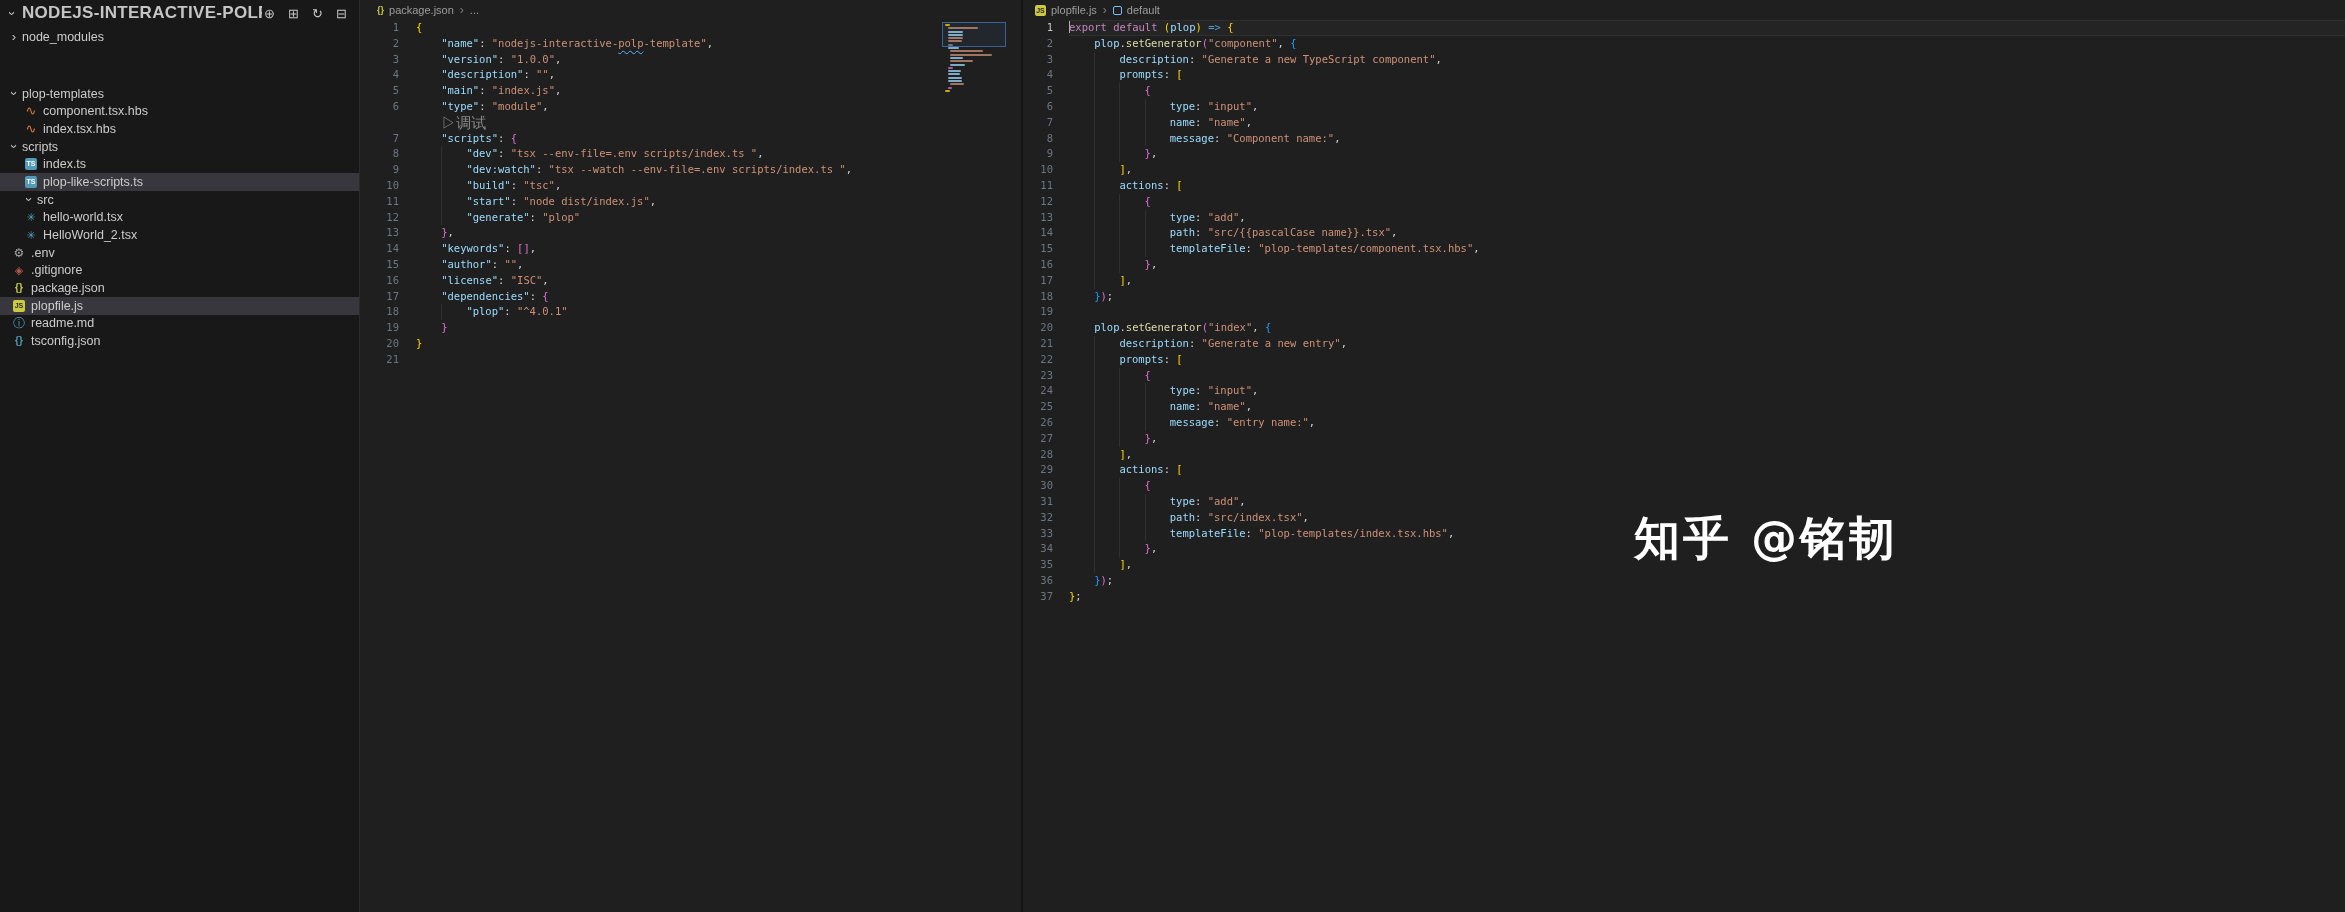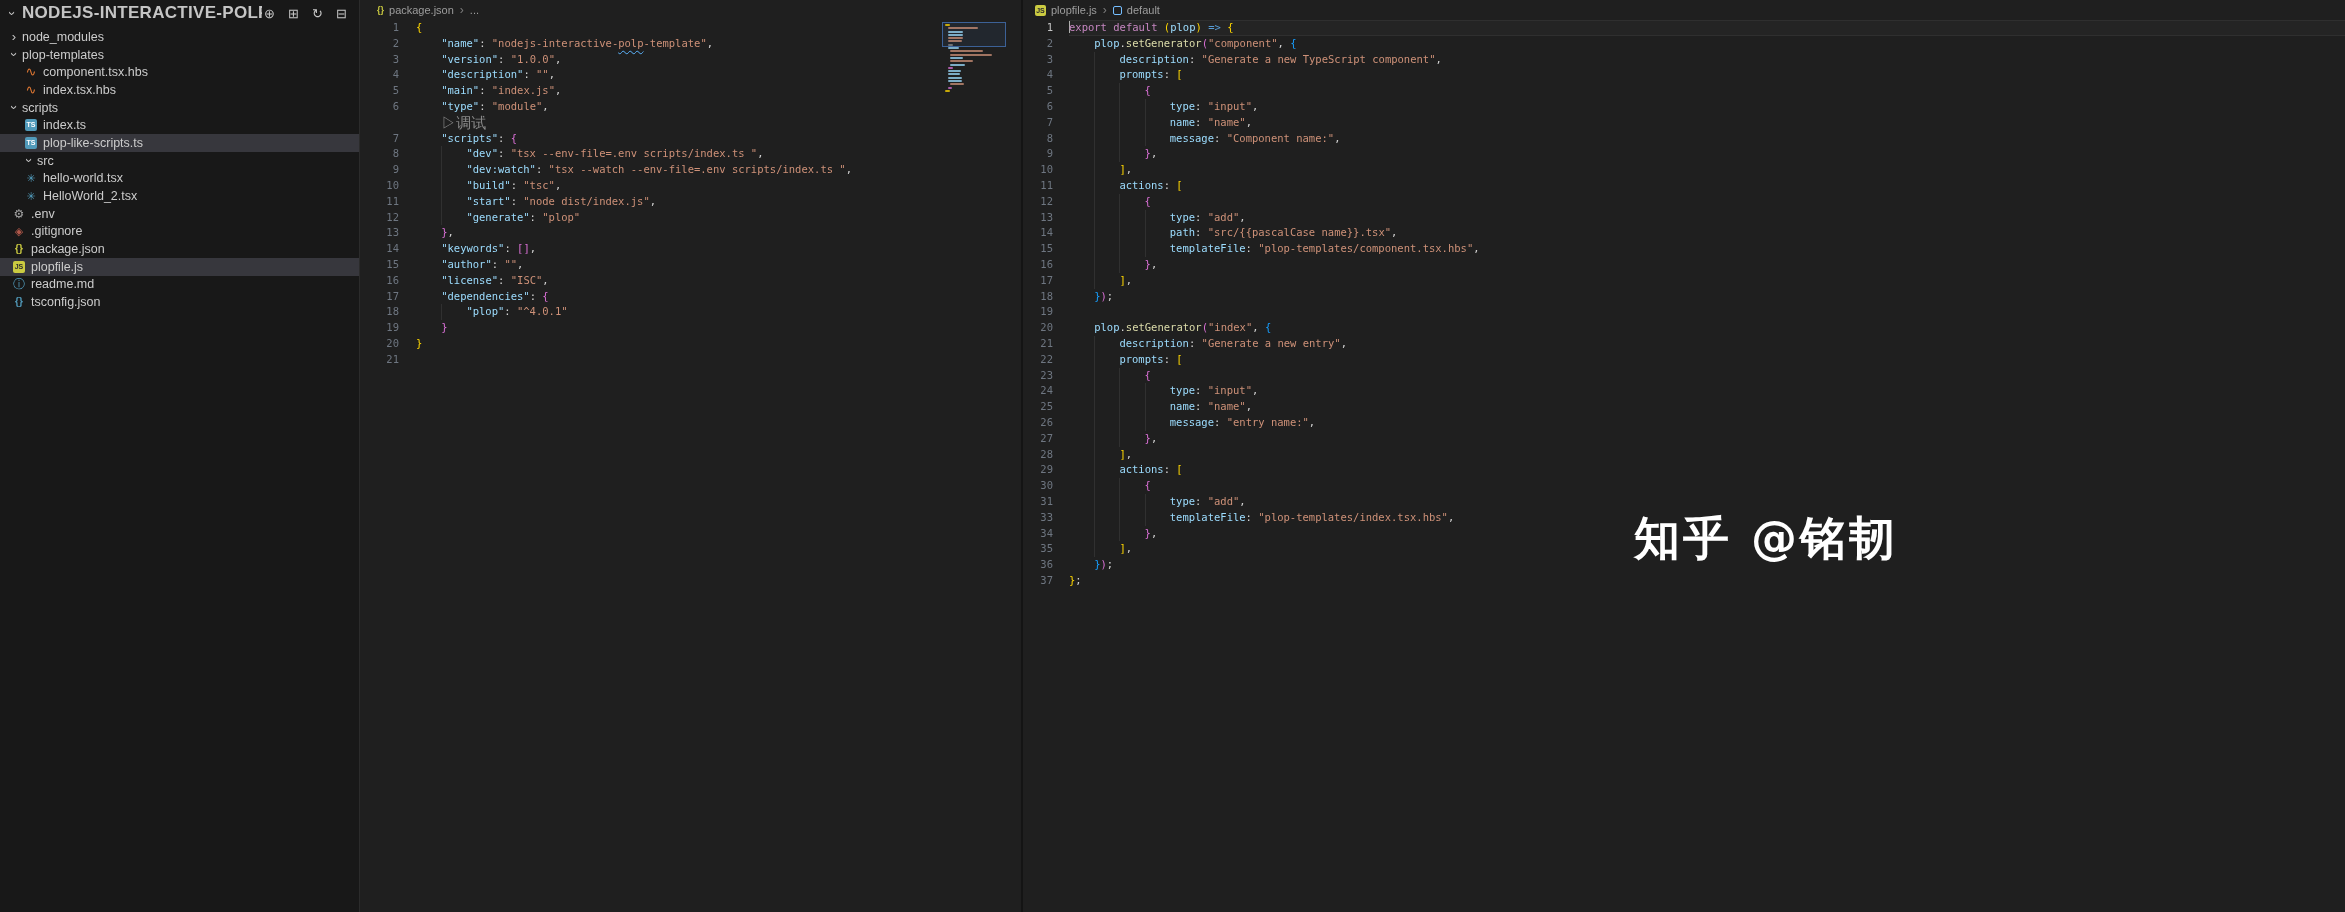--- a/index.html
+++ b/index.html
@@ -96,21 +96,21 @@
           <span>⊞</span>
           <span>↻</span>
           <span>⊟</span>
         </span>
     </div>
     <div class="tree">
         <div class="titem" style="padding-left: 6px;">
           <span class="chev">›</span>
           <span>node_modules</span>
         </div>
-        <div class="titem" style="padding-left: 6px;">
+        <div class="titem" style="padding-left: 6px; margin-top: 39px;">
           <span class="chev exp">›</span>
           <span>plop-templates</span>
         </div>
         <div class="titem" style="padding-left: 24px;">
           <span class="fi fi-hbs">∿</span>
           <span>component.tsx.hbs</span>
         </div>
         <div class="titem" style="padding-left: 24px;">
           <span class="fi fi-hbs">∿</span>
           <span>index.tsx.hbs</span>
@@ -261,20 +261,21 @@
         <div class="cline"><span class="lnum">22</span><span class="lbody"><span class="ig"></span><span class="ig gb"></span><span class="tk tk-k">prompts</span><span class="tk tk-p">: </span><span class="tk tk-b1">[</span></span></div>
         <div class="cline"><span class="lnum">23</span><span class="lbody"><span class="ig"></span><span class="ig gb"></span><span class="ig gb"></span><span class="tk tk-b2">{</span></span></div>
         <div class="cline"><span class="lnum">24</span><span class="lbody"><span class="ig"></span><span class="ig gb"></span><span class="ig gb"></span><span class="ig gb"></span><span class="tk tk-k">type</span><span class="tk tk-p">: </span><span class="tk tk-s">"input"</span><span class="tk tk-p">,</span></span></div>
         <div class="cline"><span class="lnum">25</span><span class="lbody"><span class="ig"></span><span class="ig gb"></span><span class="ig gb"></span><span class="ig gb"></span><span class="tk tk-k">name</span><span class="tk tk-p">: </span><span class="tk tk-s">"name"</span><span class="tk tk-p">,</span></span></div>
         <div class="cline"><span class="lnum">26</span><span class="lbody"><span class="ig"></span><span class="ig gb"></span><span class="ig gb"></span><span class="ig gb"></span><span class="tk tk-k">message</span><span class="tk tk-p">: </span><span class="tk tk-s">"entry name:"</span><span class="tk tk-p">,</span></span></div>
         <div class="cline"><span class="lnum">27</span><span class="lbody"><span class="ig"></span><span class="ig gb"></span><span class="ig gb"></span><span class="tk tk-b2">}</span><span class="tk tk-p">,</span></span></div>
         <div class="cline"><span class="lnum">28</span><span class="lbody"><span class="ig"></span><span class="ig gb"></span><span class="tk tk-b1">]</span><span class="tk tk-p">,</span></span></div>
         <div class="cline"><span class="lnum">29</span><span class="lbody"><span class="ig"></span><span class="ig gb"></span><span class="tk tk-k">actions</span><span class="tk tk-p">: </span><span class="tk tk-b1">[</span></span></div>
         <div class="cline"><span class="lnum">30</span><span class="lbody"><span class="ig"></span><span class="ig gb"></span><span class="ig gb"></span><span class="tk tk-b2">{</span></span></div>
         <div class="cline"><span class="lnum">31</span><span class="lbody"><span class="ig"></span><span class="ig gb"></span><span class="ig gb"></span><span class="ig gb"></span><span class="tk tk-k">type</span><span class="tk tk-p">: </span><span class="tk tk-s">"add"</span><span class="tk tk-p">,</span></span></div>
+        <div class="cline"><span class="lnum">32</span><span class="lbody"><span class="ig"></span><span class="ig gb"></span><span class="ig gb"></span><span class="ig gb"></span><span class="tk tk-k">path</span><span class="tk tk-p">: </span><span class="tk tk-s">"src/index.tsx"</span><span class="tk tk-p">,</span></span></div>
         <div class="cline"><span class="lnum">33</span><span class="lbody"><span class="ig"></span><span class="ig gb"></span><span class="ig gb"></span><span class="ig gb"></span><span class="tk tk-k">templateFile</span><span class="tk tk-p">: </span><span class="tk tk-s">"plop-templates/index.tsx.hbs"</span><span class="tk tk-p">,</span></span></div>
         <div class="cline"><span class="lnum">34</span><span class="lbody"><span class="ig"></span><span class="ig gb"></span><span class="ig gb"></span><span class="tk tk-b2">}</span><span class="tk tk-p">,</span></span></div>
         <div class="cline"><span class="lnum">35</span><span class="lbody"><span class="ig"></span><span class="ig gb"></span><span class="tk tk-b1">]</span><span class="tk tk-p">,</span></span></div>
         <div class="cline"><span class="lnum">36</span><span class="lbody"><span class="ig"></span><span class="tk tk-b3">}</span><span class="tk tk-b2">)</span><span class="tk tk-p">;</span></span></div>
         <div class="cline"><span class="lnum">37</span><span class="lbody"><span class="tk tk-b1">}</span><span class="tk tk-p">;</span></span></div>
       </div>
   </section>
 
   <div class="watermark">知乎 @铭韧</div>
 </div>

